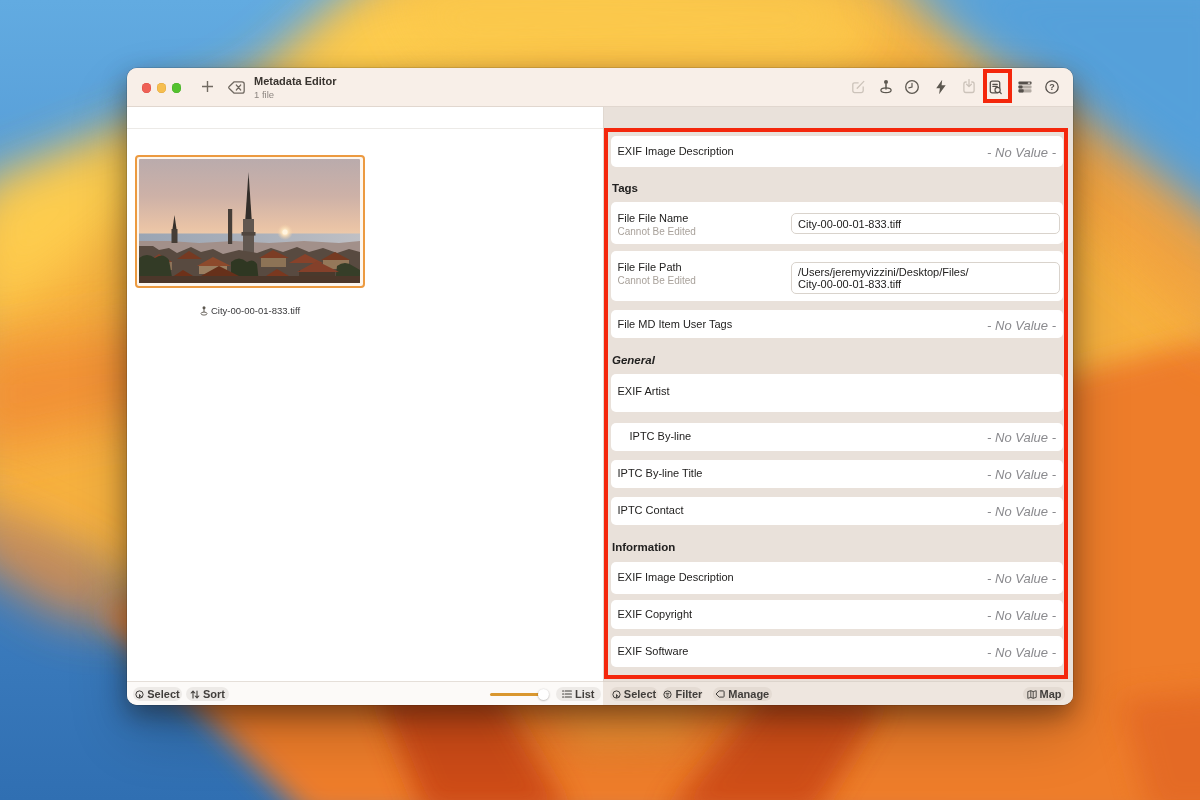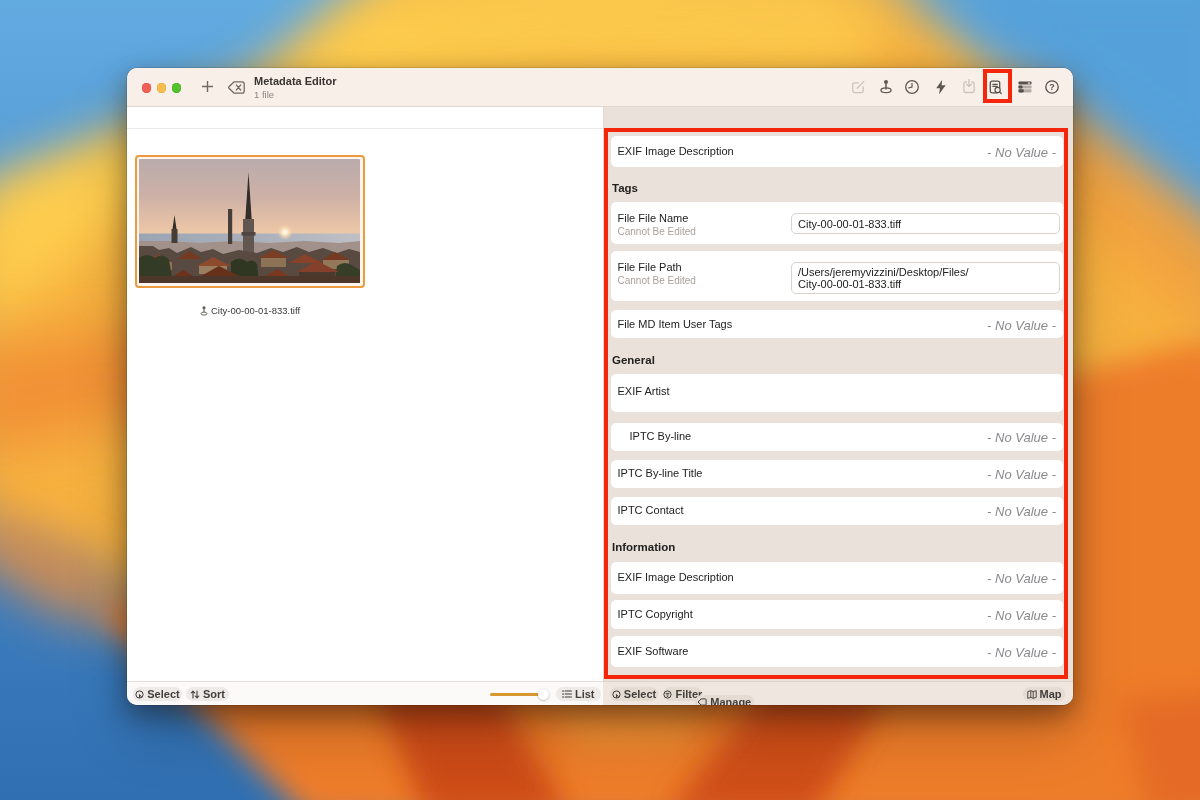--- a/index.html
+++ b/index.html
@@ -222,21 +222,21 @@
     <div class="inp" style="top:144.5px;height:21px;line-height:21px;">City-00-00-01-833.tiff</div>
     <div class="card" style="top:182.7px;height:50.8px;">
       <div class="lbl" style="top:10.5px;">File File Path</div>
       <div class="sub" style="top:24.5px;">Cannot Be Edited</div>
     </div>
     <div class="inp" style="top:193.8px;height:31.8px;line-height:12.2px;padding-top:3px;">/Users/jeremyvizzini/Desktop/Files/<br>City-00-00-01-833.tiff</div>
     <div class="card" style="top:242.2px;height:28.2px;">
       <div class="lbl" style="top:7.6px;">File MD Item User Tags</div>
       <div class="noval" style="top:7.6px;">- No Value -</div>
     </div>
-    <div class="shdr" style="top:286px;">General</div>
+    <div class="shdr" style="top:286px;font-style:italic;">General</div>
     <div class="card" style="top:306.4px;height:37.6px;">
       <div class="lbl" style="top:10.5px;">EXIF Artist</div>
     </div>
     <div class="card" style="top:354.5px;height:28.5px;">
       <div class="lbl" style="top:7.8px;padding-left:12px;">IPTC By-line</div>
       <div class="noval" style="top:7.8px;">- No Value -</div>
     </div>
     <div class="card" style="top:391.8px;height:28.2px;">
       <div class="lbl" style="top:7.6px;">IPTC By-line Title</div>
       <div class="noval" style="top:7.6px;">- No Value -</div>
@@ -244,21 +244,21 @@
     <div class="card" style="top:428.7px;height:28.5px;">
       <div class="lbl" style="top:7.8px;">IPTC Contact</div>
       <div class="noval" style="top:7.8px;">- No Value -</div>
     </div>
     <div class="shdr" style="top:472.5px;">Information</div>
     <div class="card" style="top:493.8px;height:31.8px;">
       <div class="lbl" style="top:9.4px;">EXIF Image Description</div>
       <div class="noval" style="top:9.4px;">- No Value -</div>
     </div>
     <div class="card" style="top:532.3px;height:29px;">
-      <div class="lbl" style="top:8px;">IPTC Copyright</div>
+      <div class="lbl" style="top:8px;">EXIF Copyright</div>
       <div class="noval" style="top:8px;">- No Value -</div>
     </div>
     <div class="card" style="top:568.4px;height:30.6px;">
       <div class="lbl" style="top:9px;">EXIF Software</div>
       <div class="noval" style="top:9px;">- No Value -</div>
     </div>
 
     <div id="lbb">
       <div class="pill" style="left:6px;width:49px;">
         <svg width="9" height="9" viewBox="0 0 9 9">
@@ -290,21 +290,21 @@
           </svg>
         <span class="t">Select</span>
       </div>
       <div class="pill" style="left:60.4px;width:39px;">
         <svg width="9" height="9" viewBox="0 0 9 9">
             <circle cx="4.5" cy="4.5" r="3.6" fill="none" stroke="#413E3B" stroke-width="1"></circle>
             <path d="M2.6,3.4 H6.4 M3.2,4.9 H5.8 M3.8,6.4 H5.2" stroke="#413E3B" stroke-width="0.9"></path>
           </svg>
         <span class="t">Filter</span>
       </div>
-      <div class="pill" style="left:92px;width:58.5px;margin-top:8px;">
+      <div class="pill" style="left:110px;width:58.5px;">
         <svg width="10" height="9" viewBox="0 0 10 9">
             <path d="M4.2,0.9 H8.3 Q9.1,0.9 9.1,1.7 V6.3 Q9.1,7.1 8.3,7.1 H4.2 L1,4 Z" fill="none" stroke="#413E3B" stroke-width="1" stroke-linejoin="round"></path>
           </svg>
         <span class="t">Manage</span>
       </div>
       <div class="pill" style="right:8px;width:42px;">
         <svg width="10" height="9" viewBox="0 0 10 9">
             <path d="M0.8,1.6 L3.8,0.7 L6.2,1.6 L9.2,0.7 V7.4 L6.2,8.3 L3.8,7.4 L0.8,8.3 Z M3.8,0.7 V7.4 M6.2,1.6 V8.3" fill="none" stroke="#413E3B" stroke-width="0.9" stroke-linejoin="round"></path>
           </svg>
         <span class="t">Map</span>

